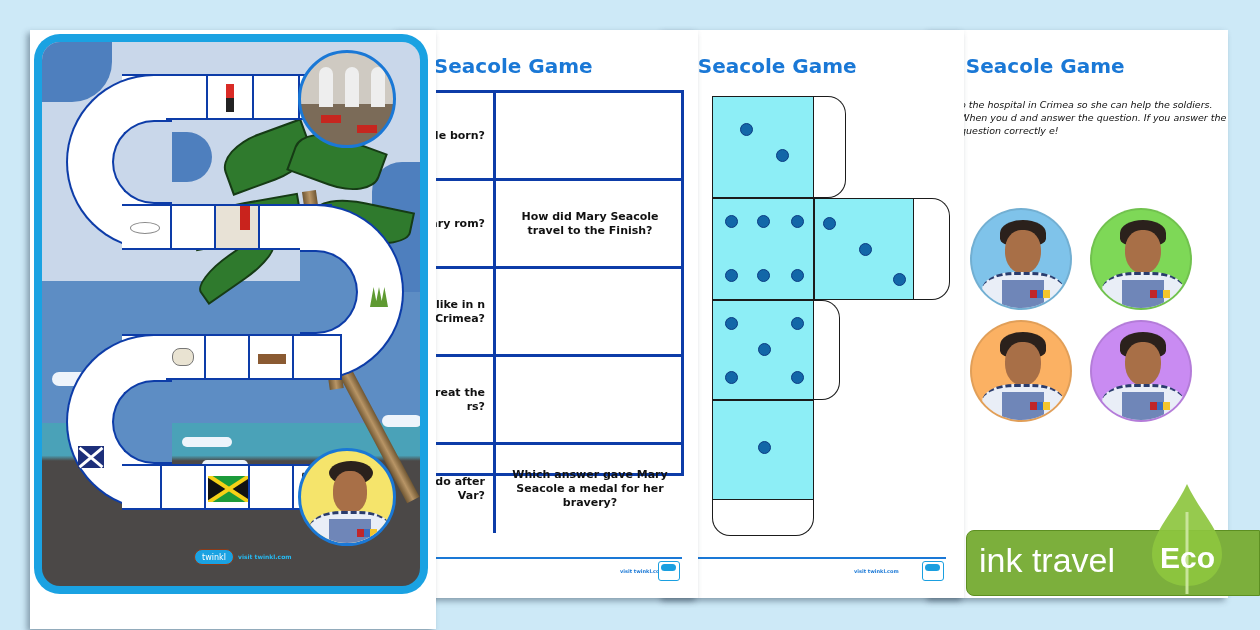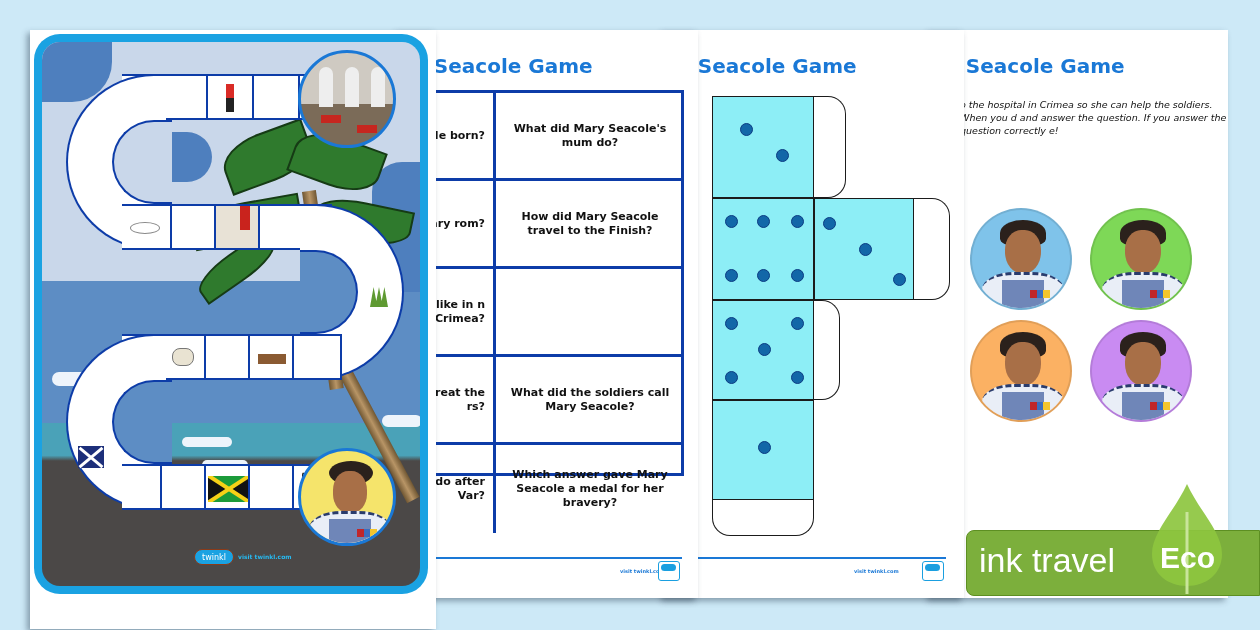--- a/index.html
+++ b/index.html
@@ -138,32 +138,30 @@
   <div class="footline" style="left:0;top:527px;width:282px;"></div>
   <div class="footer-url" style="left:190px;top:538px;">visit twinkl.com</div>
   <div class="footer-logo" style="left:258px;top:531px;"></div>
 </div>
 
 <div class="sheet" id="sheet2">
   <div class="sheet-title">ry Seacole Game</div>
   <div class="qgrid">
     <div class="qrow" style="top:0;height:88px;">
       <div class="qcell left">cole born?</div>
-      <div class="qcell right">What did Mary Seacole's mum do?</div>
     </div>
     <div class="qrow" style="top:88px;height:88px;">
       <div class="qcell left">ary rom?</div>
       <div class="qcell right">How did Mary Seacole travel to the Finish?</div>
     </div>
     <div class="qrow" style="top:176px;height:88px;">
       <div class="qcell left">ions like in n Crimea?</div>
     </div>
     <div class="qrow" style="top:264px;height:88px;">
       <div class="qcell left">e treat the rs?</div>
-      <div class="qcell right">What did the soldiers call Mary Seacole?</div>
     </div>
     <div class="qrow" style="top:352px;height:88px;">
       <div class="qcell left">le do after Var?</div>
       <div class="qcell right">Which answer gave Mary Seacole a medal for her bravery?</div>
     </div>
   </div>
   <div class="footline" style="left:0;top:527px;width:284px;"></div>
   <div class="footer-url" style="left:222px;top:538px;">visit twinkl.com</div>
   <div class="footer-logo" style="left:260px;top:531px;"></div>
 </div>

